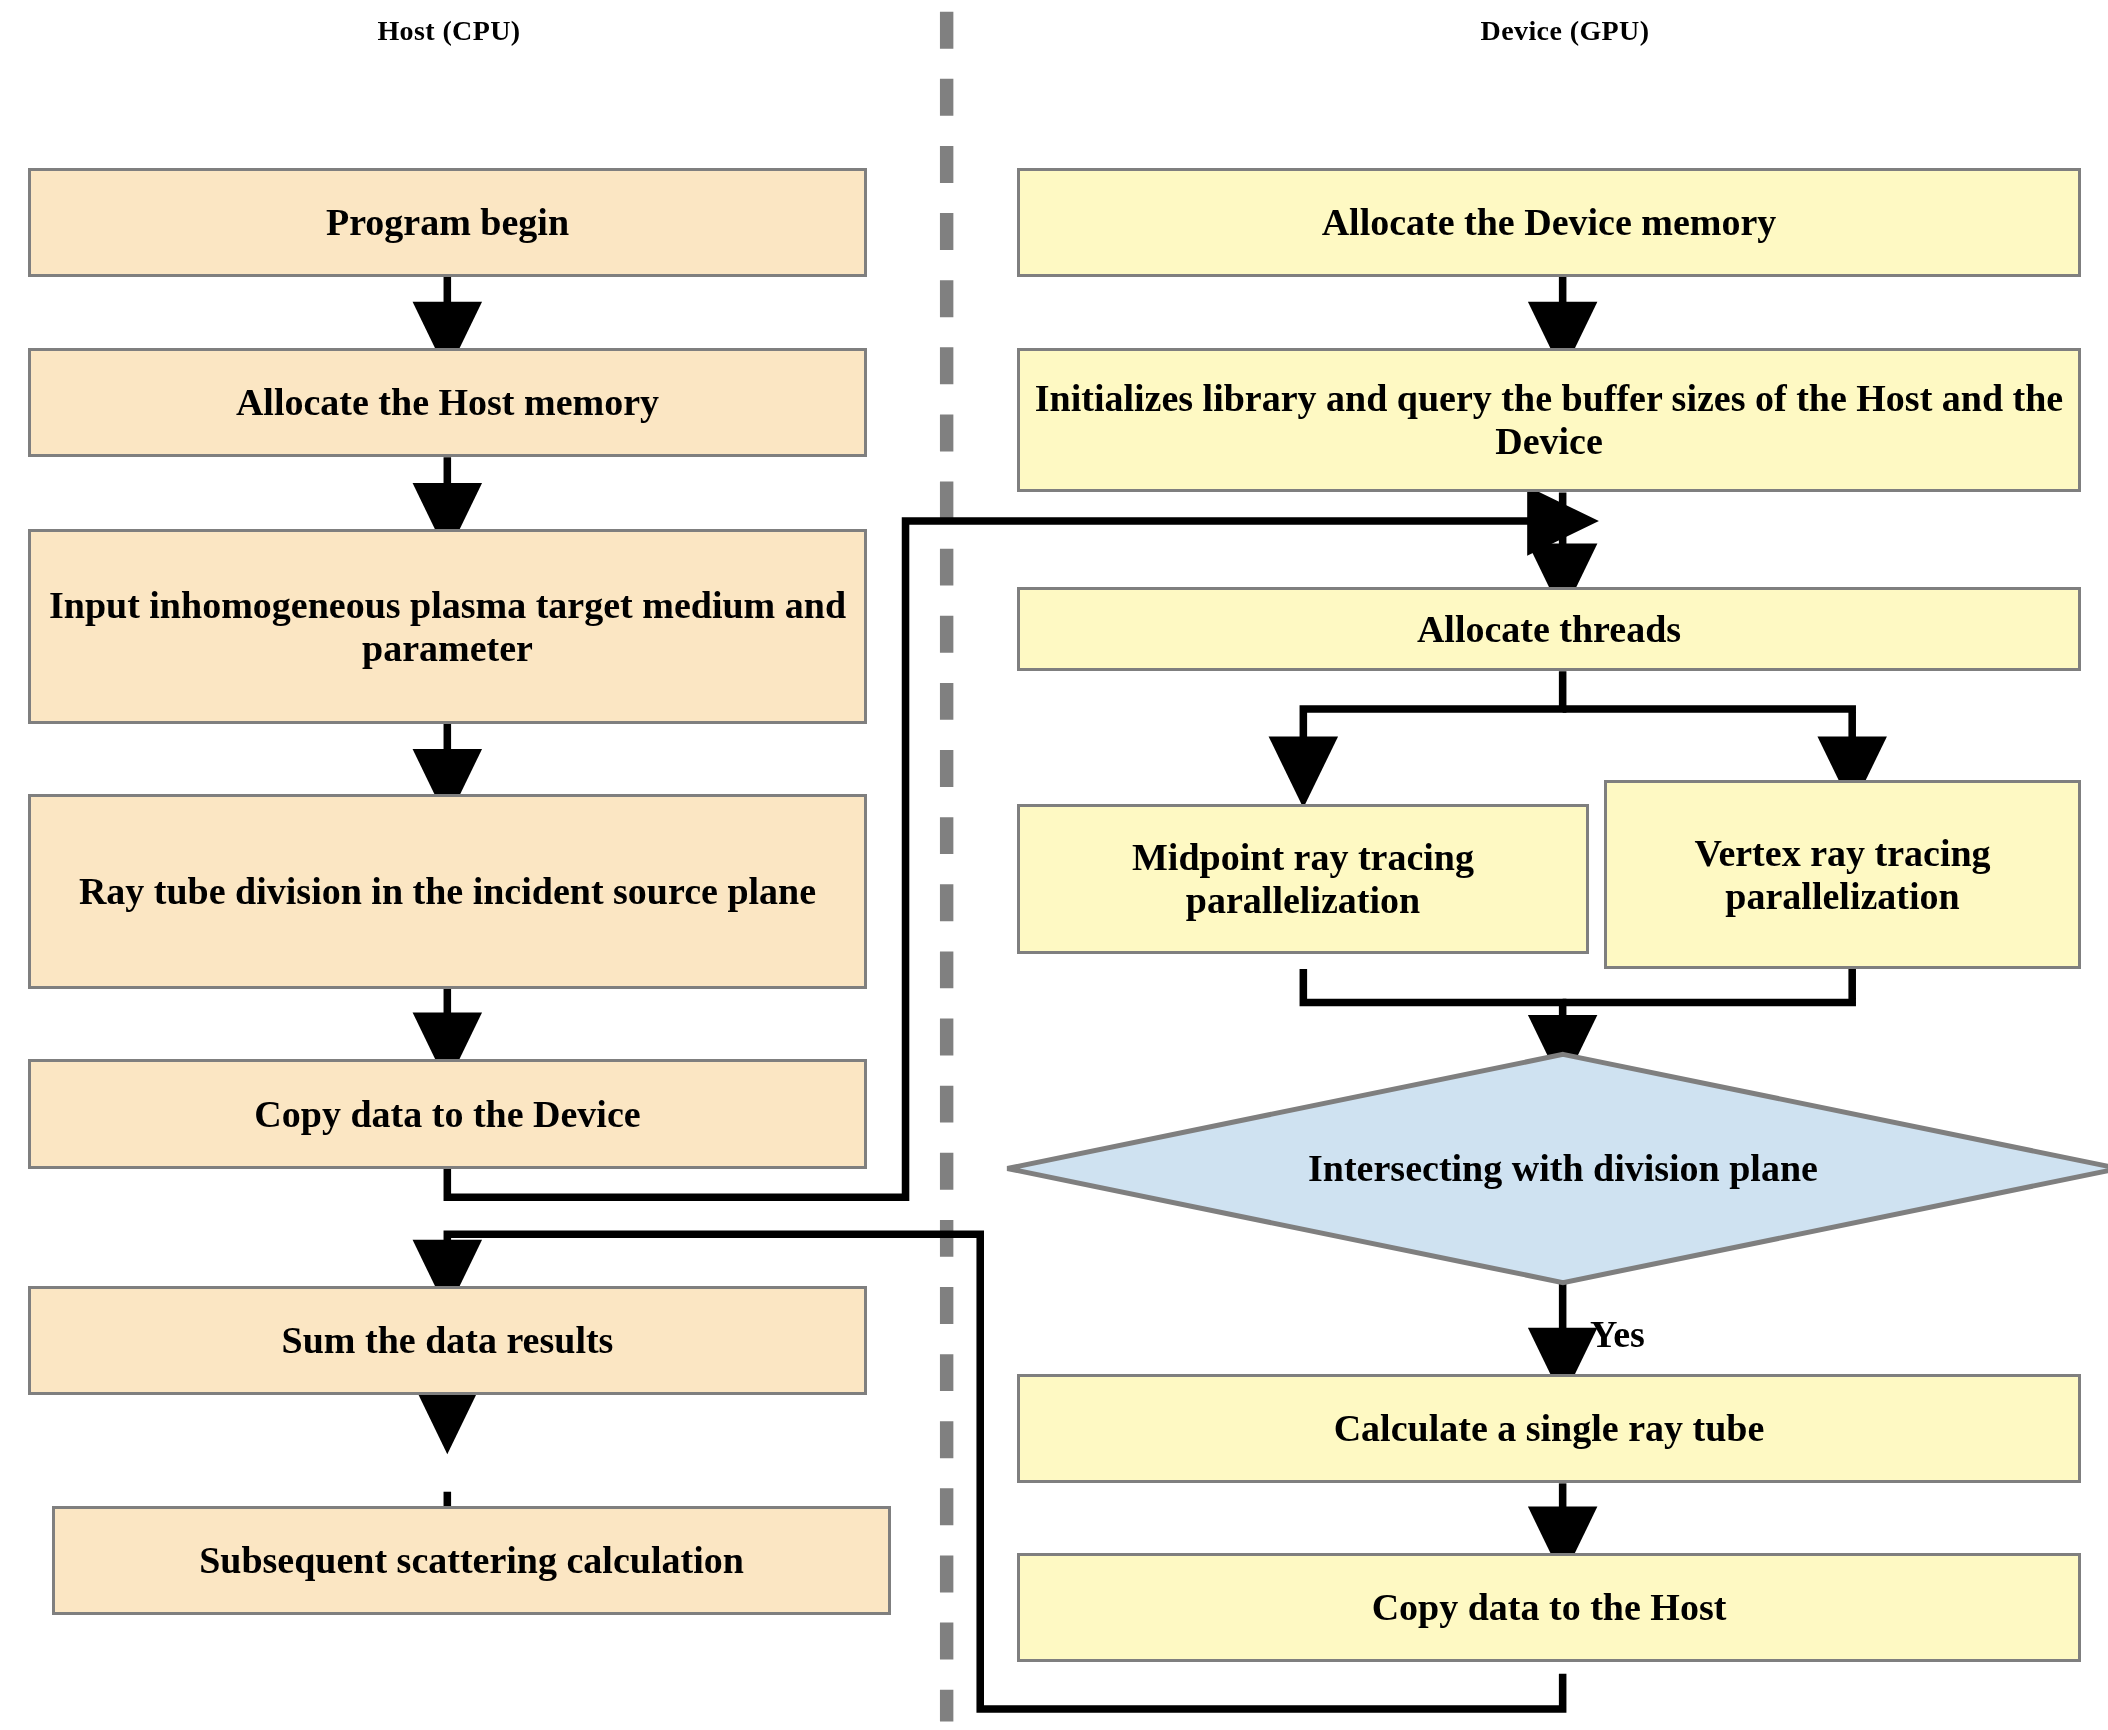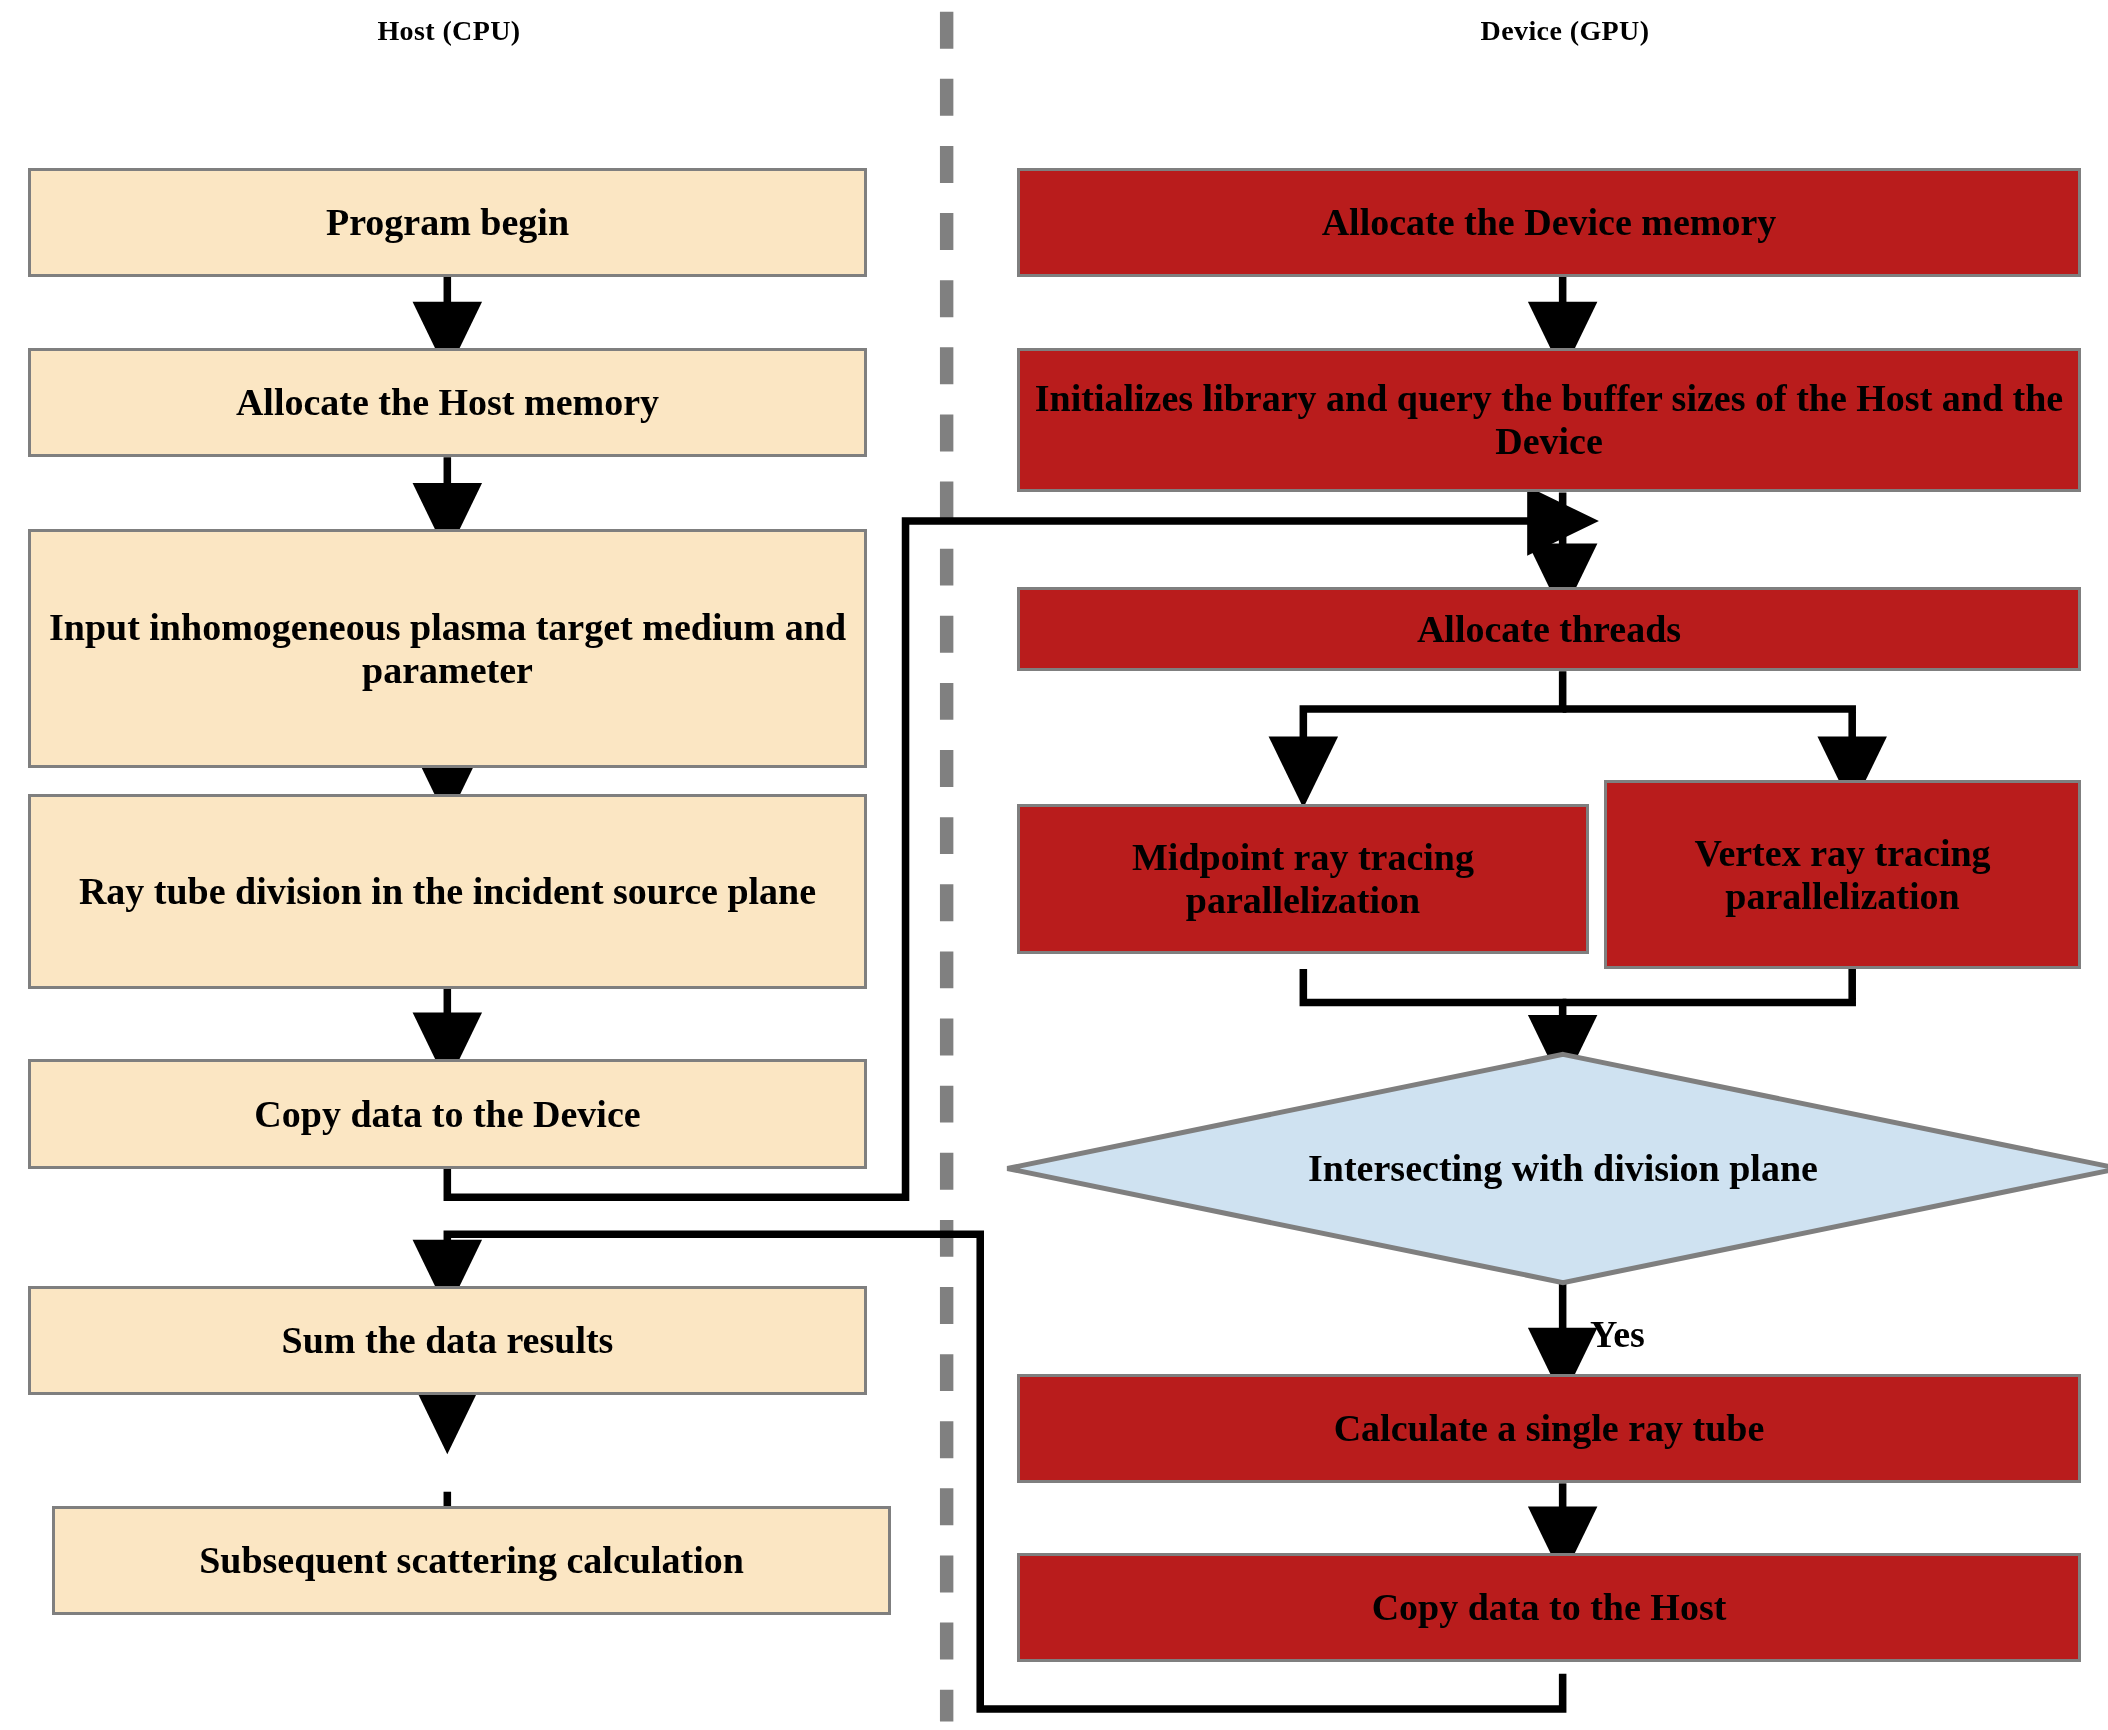--- a/index.html
+++ b/index.html
@@ -29,21 +29,21 @@
     align-items:center;
     justify-content:center;
     text-align:center;
     font-weight:bold;
     font-size:38px;
     line-height:1.12;
     color:#000000;
     padding:1.7px 8.4px;
   }
   .node.host{ background:#FBE6C3; }
-  .node.dev { background:#b91c1c; }
+  .node.dev { background:#fef9c3; }
   .node .lbl{display:block;}
 
   
   .diamond-wrap{position:absolute;}
   .diamond-wrap svg{position:absolute;left:0;top:0;}
   .diamond-text{
     position:absolute;left:0;top:0;width:100%;height:100%;
     display:flex;align-items:center;justify-content:center;
     text-align:center;font-weight:bold;font-size:38px;line-height:1.12;
     color:#000;pointer-events:none;
@@ -106,21 +106,21 @@
   <div class="col-title" style="left:1368px;top:15px;width:394px;">Device (GPU)</div>
 
   <div class="node host" style="left:28px;top:168px;width:839px;height:109px;">
     <span class="lbl">Program begin</span>
   </div>
 
   <div class="node host" style="left:28px;top:348px;width:839px;height:109px;">
     <span class="lbl">Allocate the Host memory</span>
   </div>
 
-  <div class="node host" style="left:28px;top:529px;width:839px;height:239px;">
+  <div class="node host" style="left:28px;top:529px;width:839px;height:195px;">
     <span class="lbl">Input inhomogeneous plasma target medium and parameter</span>
   </div>
 
   <div class="node host" style="left:28px;top:794px;width:839px;height:195px;">
     <span class="lbl">Ray tube division in the incident source plane</span>
   </div>
 
   <div class="node host" style="left:28px;top:1059px;width:839px;height:110px;">
     <span class="lbl">Copy data to the Device</span>
   </div>

